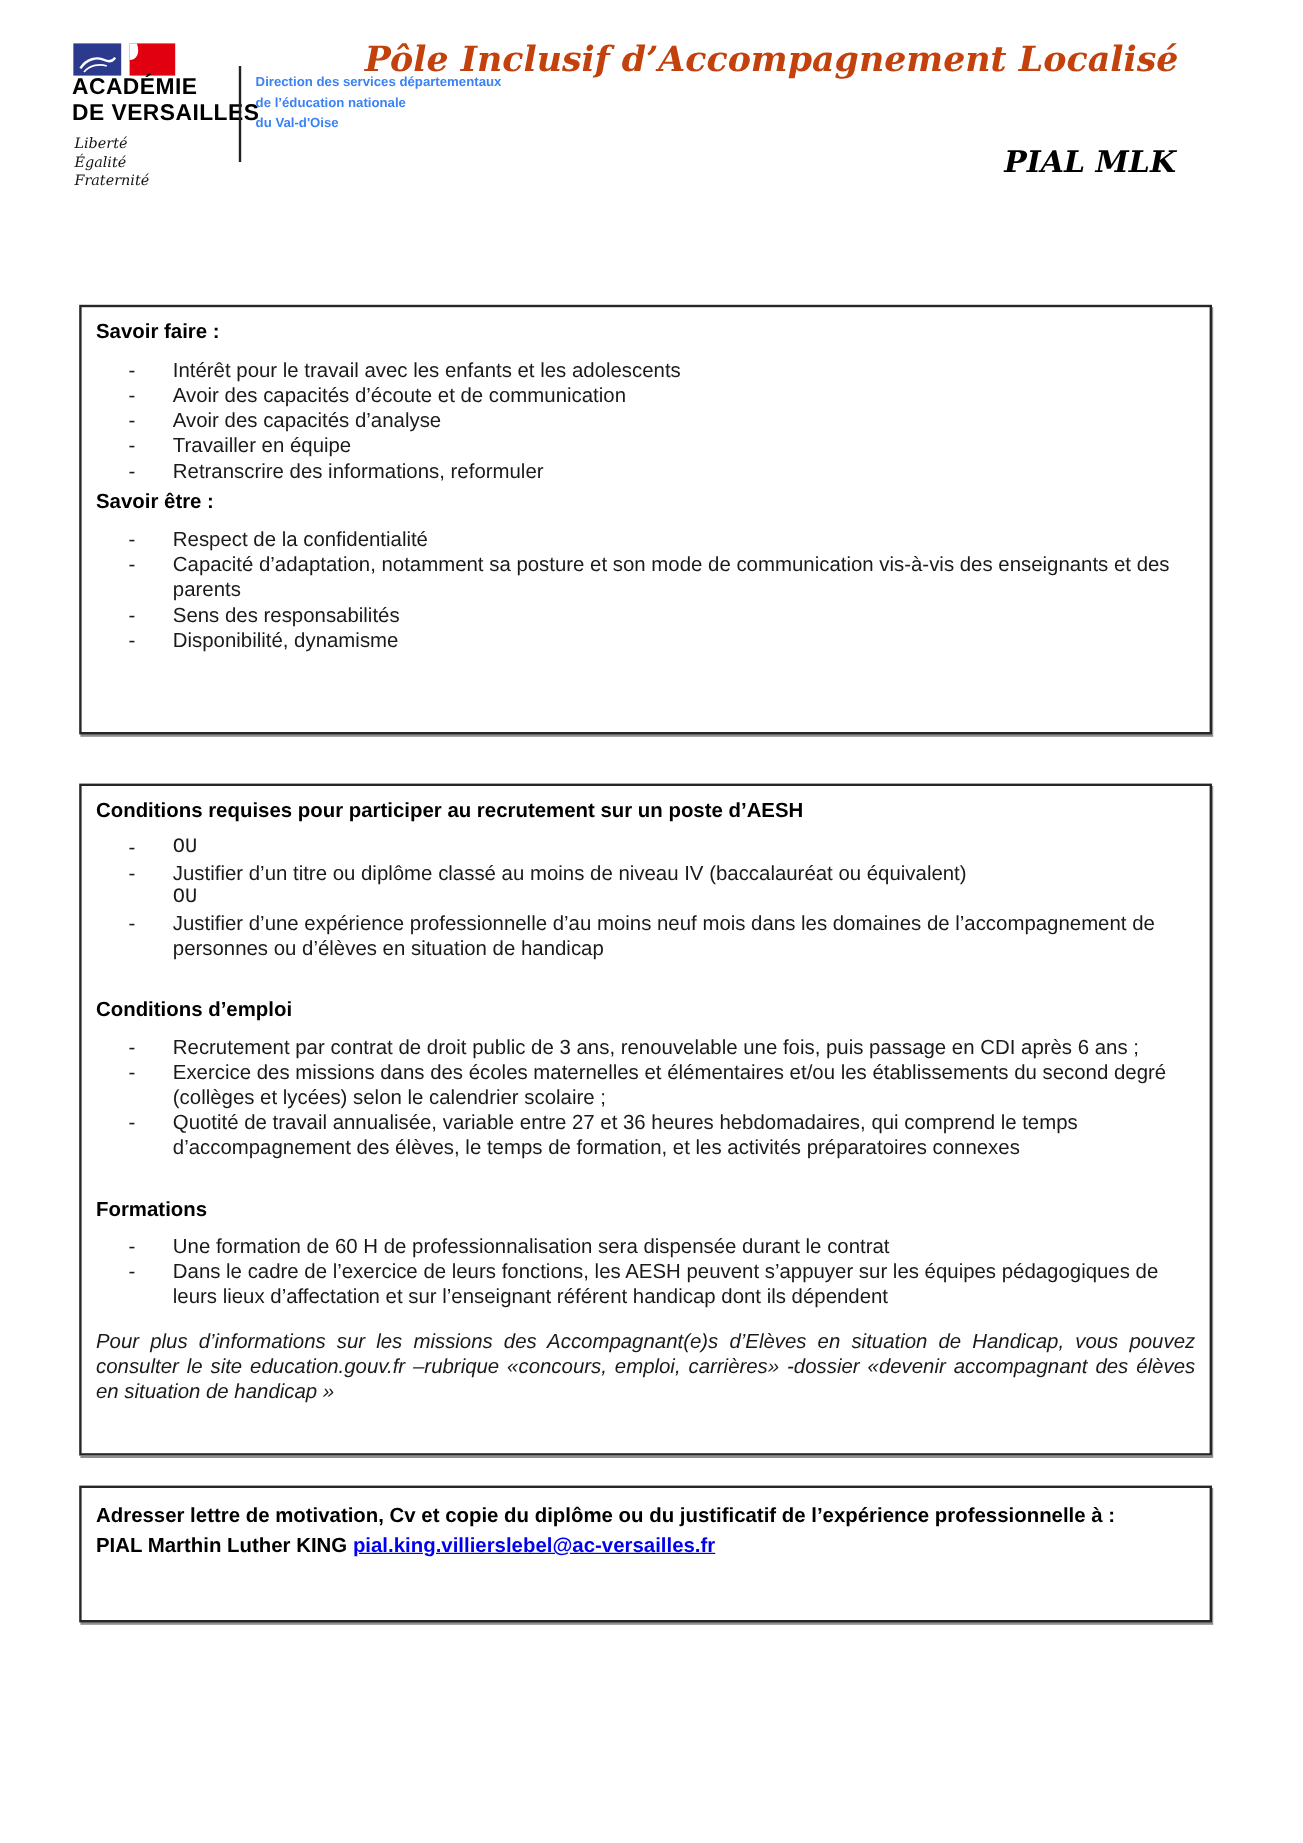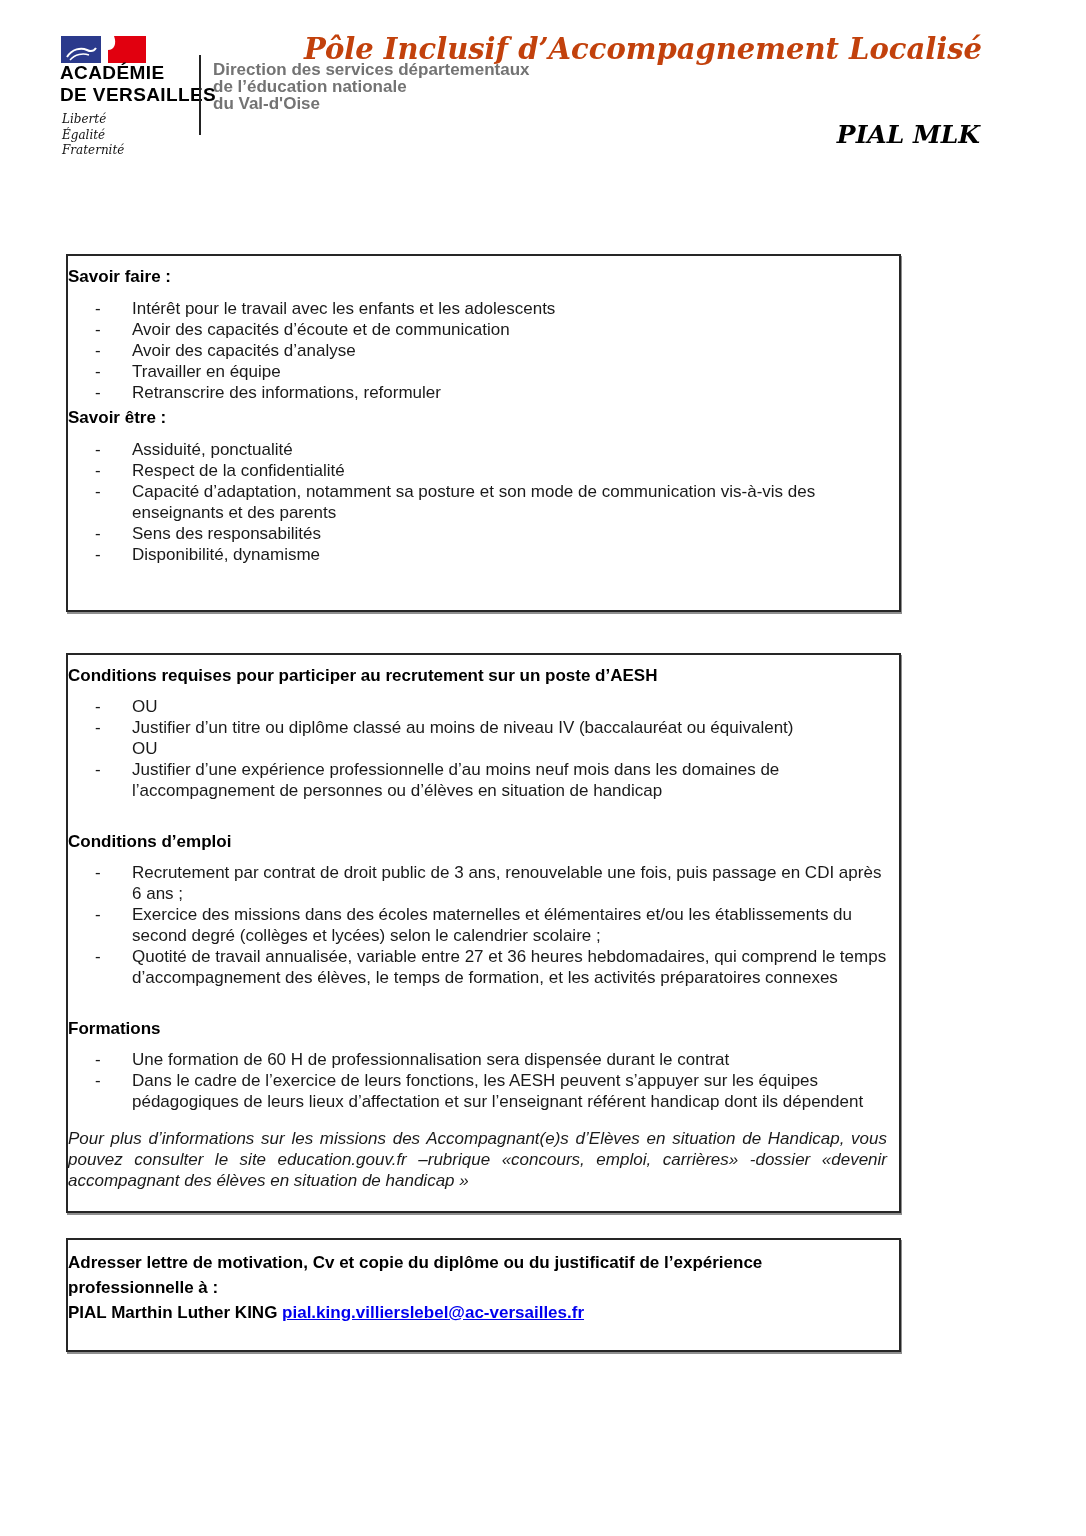--- a/index.html
+++ b/index.html
@@ -29,59 +29,59 @@
     position:absolute;left:62px;top:112px;
     font-family:"DejaVu Serif","Liberation Serif",serif;
     font-style:italic;font-size:12px;line-height:15.5px;color:#111;
   }
   .hdr-divider{
     position:absolute;left:199px;top:55px;
     width:1.5px;height:80px;background:#222;
   }
   .dsden{
     position:absolute;left:213px;top:61px;
-    font-size:17px;font-weight:bold;line-height:17px;color:#737373;
+    font-size:11px;font-weight:bold;line-height:17px;color:#3b82f6;
   }
   .script-title{
     position:absolute;right:104px;top:32px;
     font-family:"DejaVu Serif","Liberation Serif",serif;
     font-style:italic;font-weight:bold;
     font-size:29px;white-space:nowrap;color:#c2410c;
   }
   .script-subtitle{
     position:absolute;right:106px;top:120px;
     font-family:"DejaVu Serif","Liberation Serif",serif;
     font-style:italic;font-weight:bold;
     font-size:25px;color:#000;
   }
   
   .box{
-    position:absolute;left:66px;width:835px;
+    position:absolute;left:66px;width:944px;
     border:2px solid var(--border-dark);
     box-shadow:1px 2px 0 #8f8f8f;
     box-sizing:border-box;
-    padding:10px 12px 0 0;
+    padding:10px 12px 0 12px;
     font-size:17px;line-height:21px;
   }
   .box-competences{top:254px;height:358px;}
   .box-conditions{top:653px;height:560px;}
   .box-contact{top:1238px;height:114px;}
   .box h2{
     font-size:17px;line-height:21px;margin:0;font-weight:bold;color:#000;
   }
   .box h2.second{margin-top:4px;}
   .box-conditions h2.section{margin-top:30px;}
   .list{margin-top:11px;}
   .box-conditions .list{margin-top:10px;}
   .item{position:relative;padding-left:64px;}
   .item::before{
     content:"-";
     position:absolute;left:27px;top:0;
   }
-  .connector{margin-top:0;}
+  .connector{margin-top:0;font-family:Liberation Mono, monospace;}
   .note{
     margin:16px 0 0 0;
     font-style:italic;
     text-align:justify;
     line-height:21px;
   }
   
   .contact-text{font-weight:bold;line-height:25px;color:#000;}
   .email{
     color:var(--link-blue);
@@ -129,21 +129,20 @@
     <div class="list">
       <div class="item">Intérêt pour le travail avec les enfants et les adolescents</div>
       <div class="item">Avoir des capacités d’écoute et de communication</div>
       <div class="item">Avoir des capacités d’analyse</div>
       <div class="item">Travailler en équipe</div>
       <div class="item">Retranscrire des informations, reformuler</div>
     </div>
 
     <h2 class="second">Savoir être :</h2>
     <div class="list">
-      <div class="item">Assiduité, ponctualité</div>
       <div class="item">Respect de la confidentialité</div>
       <div class="item">Capacité d’adaptation, notamment sa posture et son mode de communication vis-à-vis des enseignants et des parents</div>
       <div class="item">Sens des responsabilités</div>
       <div class="item">Disponibilité, dynamisme</div>
     </div>
   </section>
 
   <section class="box box-conditions">
     <h2>Conditions requises pour participer au recrutement sur un poste d’AESH</h2>
     <div class="list">

